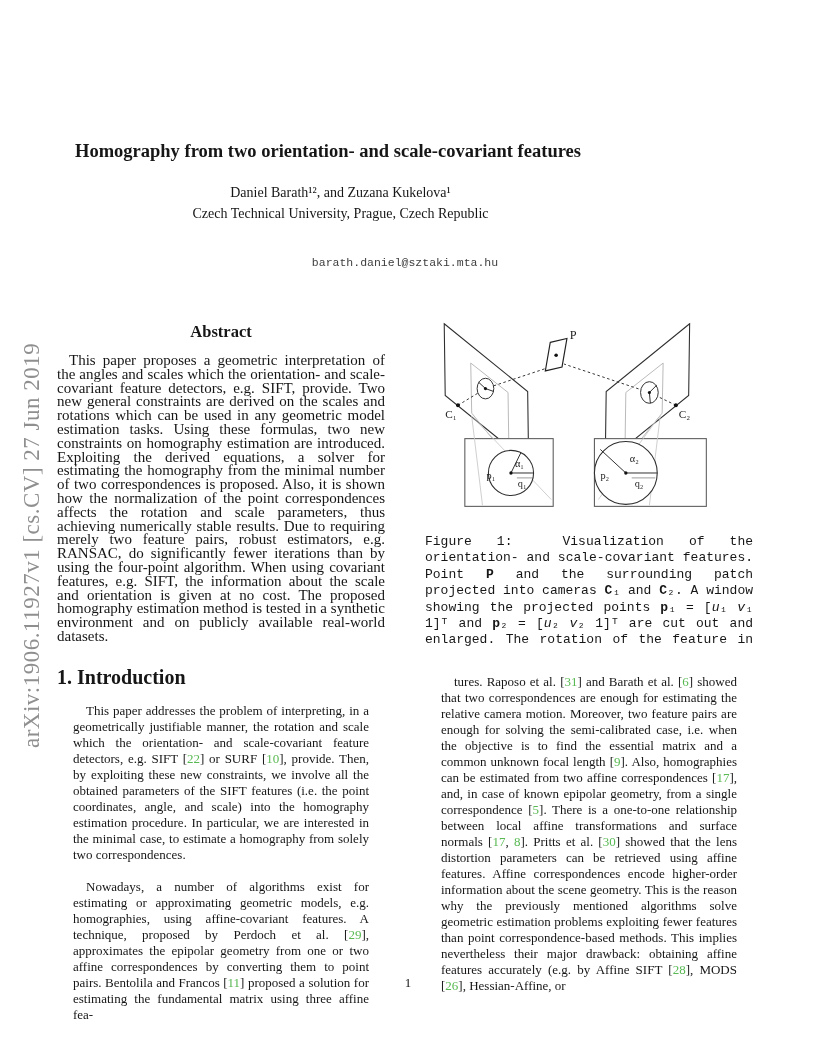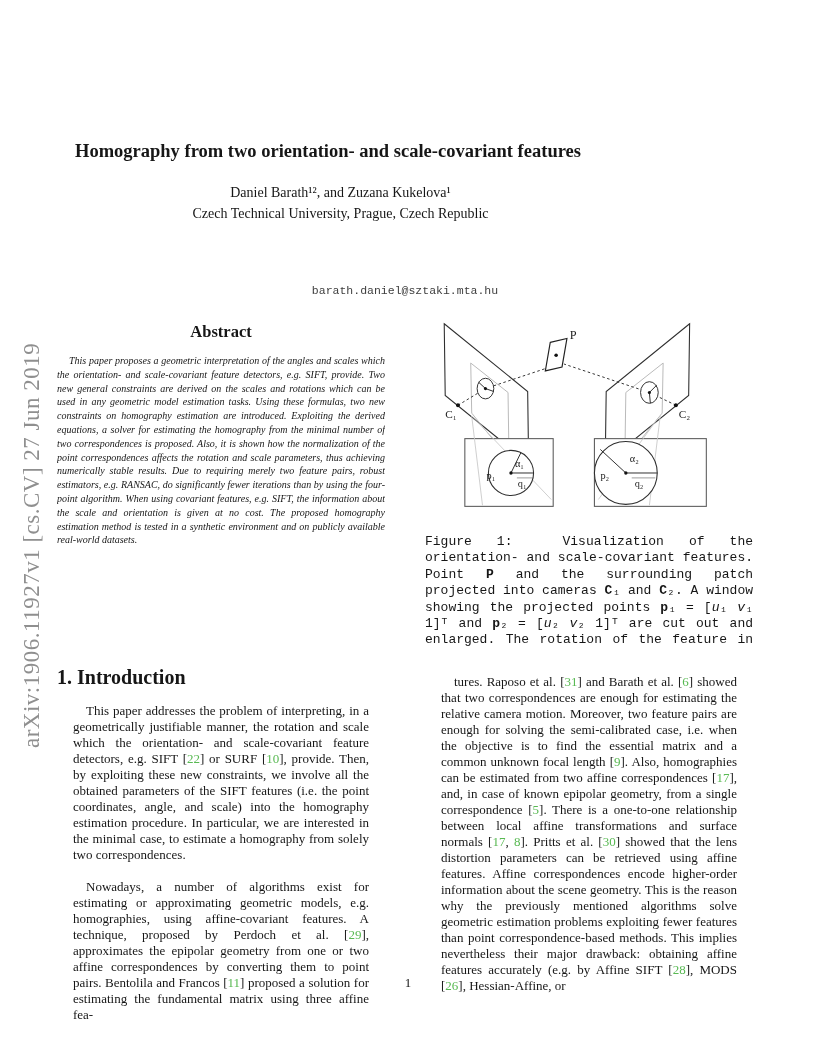--- a/index.html
+++ b/index.html
@@ -12,29 +12,29 @@
     position:absolute; left:19px; top:748px;
     transform:rotate(-90deg); transform-origin:0 0;
     white-space:nowrap; font-size:23px; letter-spacing:0.5px;
   }
   .title {
     position:absolute; top:141px; left:0; width:656px; text-align:center;
     font-size:18.5px; font-weight:bold;
   }
   .authors { position:absolute; top:182px; left:0; width:681px; text-align:center; }
   .authors .aline { font-size:14px; line-height:21px; }
-  .email { position:absolute; top:284px; left:0; width:810px; text-align:center;
+  .email { position:absolute; top:256px; left:0; width:810px; text-align:center;
     font-family:"Liberation Mono","DejaVu Sans Mono",monospace; font-size:11.5px; color:#3d3d3d; }
   .col { position:absolute; width:328px; }
   .col-left  { left:57px;  top:318px; }
   .col-right { left:425px; top:312px; }
   .abs-head { text-align:center; font-weight:bold; font-size:16.5px; margin:4px 0 0 0; }
   .abs-body {
     margin-top:12px; height:292px; overflow:hidden;
-    font-style:italic; font-size:10px; line-height:13.8px;
+    font-size:15px; line-height:13.8px;
     text-align:justify; text-indent:12px;
   }
   .sec-head { font-weight:bold; font-size:20px; margin:20px 0 0 0; }
   .para {
     font-size:13px; line-height:16px; text-align:justify; text-indent:13px; margin:16px;
   }
   .para.first { margin-top:14px; }
   .caption { font-size:13px; line-height:16.4px; text-align:justify; margin-top:4px; height:116px; overflow:hidden;font-family:Liberation Mono, monospace; }
   .body-cont { margin-top:24px; }
   .cite { }

